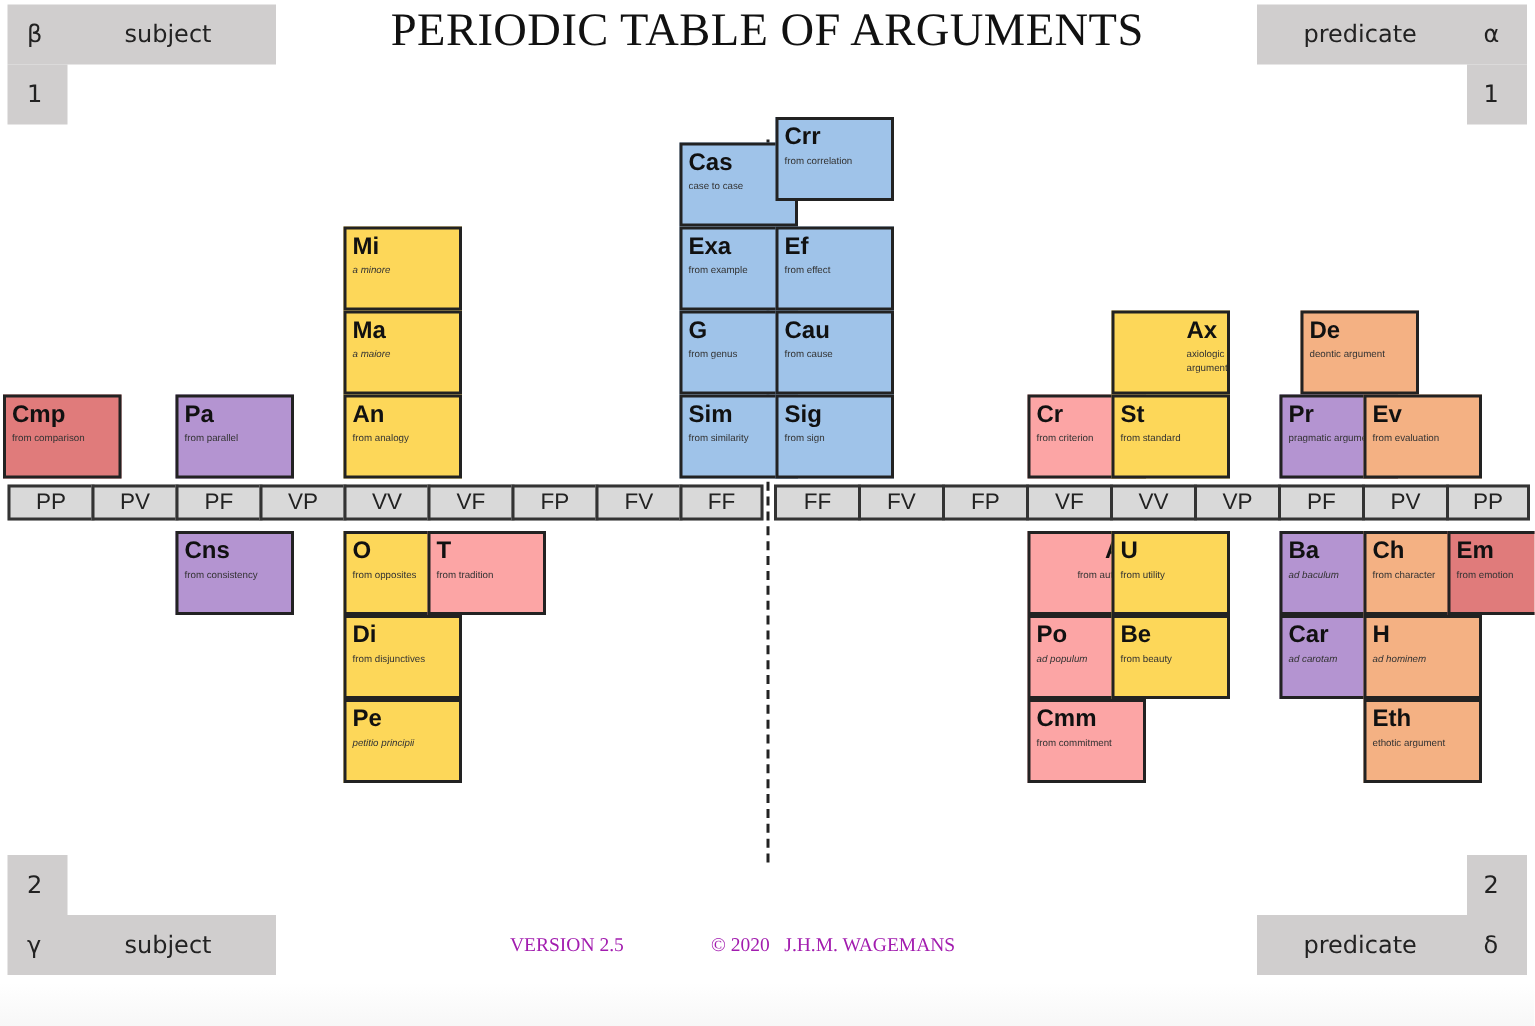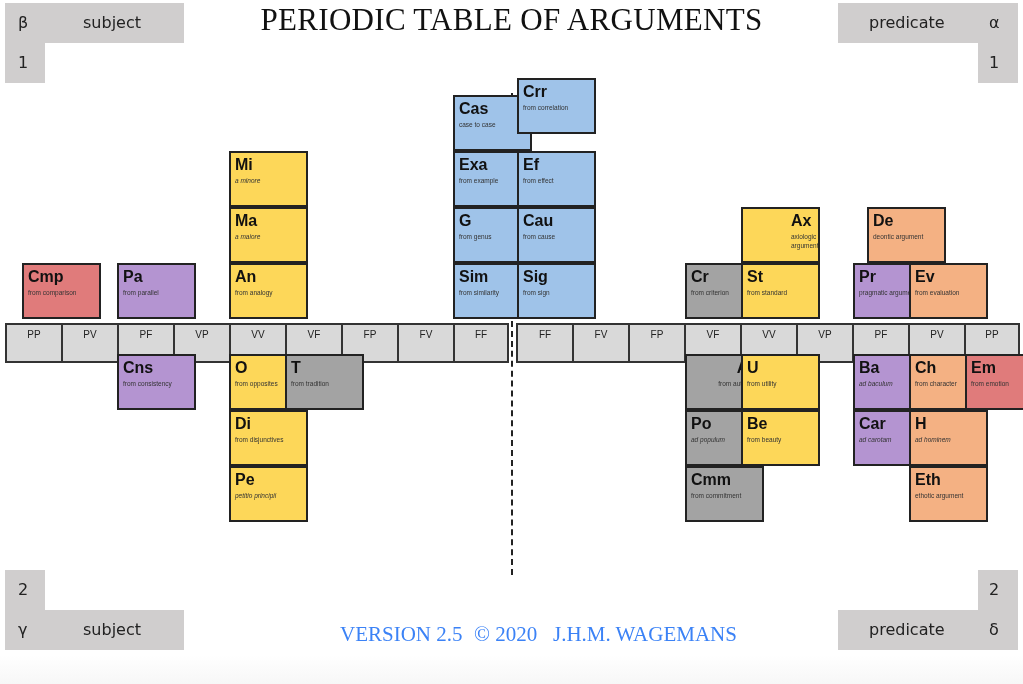--- a/index.html
+++ b/index.html
@@ -1,32 +1,32 @@
 <!DOCTYPE html>
 <html><head>
 <meta charset="utf-8">
 <style>
   html, body { margin:0; padding:0; }
   body { width:1023px; height:684px; position:relative; background:#ffffff; overflow:hidden; font-family:"Liberation Sans", sans-serif; }
   .bottom-fade { position:absolute; left:0; top:655px; width:1023px; height:29px; background:linear-gradient(#ffffff,#f7f7f7); }
   .corner { position:absolute; background:#d0cece; color:#222; font-family:"DejaVu Sans", sans-serif; font-size:16px; }
   .corner-text { position:absolute; line-height:40px; }
   .title { position:absolute; left:0; width:1023px; top:2px; text-align:center; font-family:"Liberation Serif", serif; font-size:31px; color:#111; letter-spacing:0.3px; }
-  .footer { position:absolute; top:622px; font-family:"Liberation Serif", serif; font-size:21px; color:#3b82f6; }
-  .axis-cell { position:absolute; top:323px; height:40px; background:#d9d9d9; border:2px solid #333; box-sizing:border-box; font-size:10px; text-align:center; line-height:20px; color:#222; }
+  .footer { position:absolute; top:622px; font-family:"Liberation Serif", serif; font-size:13px; color:#a21caf; }
+  .axis-cell { position:absolute; top:323px; height:24px; background:#d9d9d9; border:2px solid #333; box-sizing:border-box; font-size:15px; text-align:center; line-height:20px; color:#222; }
   .axis-cell + .axis-cell { }
   .tile { position:absolute; width:79px; height:56px; box-sizing:border-box; border:2px solid #222; padding:2px 4px; overflow:hidden; }
   .tile .sym { font-weight:bold; font-size:16px; line-height:18px; color:#111; display:block; margin-top:1px; }
   .tile .desc { font-size:6.5px; line-height:9px; color:#333; display:block; margin-top:2px; }
   .tile .desc.it { font-style:italic; }
   .c-red { background:#e07b7b; }
   .c-purple { background:#b494d1; }
   .c-yellow { background:#fdd759; }
   .c-blue { background:#9fc3e9; }
-  .c-green { background:#a3a3a3; }
+  .c-green { background:#fca5a5; }
   .c-orange { background:#f4b183; }
   .divider { position:absolute; left:511px; top:93px; width:0; height:482px; border-left:2px dashed #222; }
 </style>
 </head>
 <body>
 
 <div class="bottom-fade"></div>
 
 <div class="title">PERIODIC TABLE OF ARGUMENTS</div>
 
@@ -81,21 +81,21 @@
   <div class="axis-cell" style="left:572px;width:58px;">FV</div>
   <div class="axis-cell" style="left:628px;width:58px;">FP</div>
   <div class="axis-cell" style="left:684px;width:58px;">VF</div>
   <div class="axis-cell" style="left:740px;width:58px;">VV</div>
   <div class="axis-cell" style="left:796px;width:58px;">VP</div>
   <div class="axis-cell" style="left:852px;width:58px;">PF</div>
   <div class="axis-cell" style="left:908px;width:58px;">PV</div>
   <div class="axis-cell" style="left:964px;width:56px;">PP</div>
 </div>
 
-<div class="tile c-red" style="left:22px;top:263px;">
+<div class="tile c-red" style="left:2px;top:263px;">
     <span class="sym">Cmp</span>
     <span class="desc">from comparison</span>
   </div>
 <div class="tile c-purple" style="left:117px;top:263px;">
     <span class="sym">Pa</span>
     <span class="desc">from parallel</span>
   </div>
 <div class="tile c-yellow" style="left:229px;top:151px;">
     <span class="sym">Mi</span>
     <span class="desc it">a minore</span>

